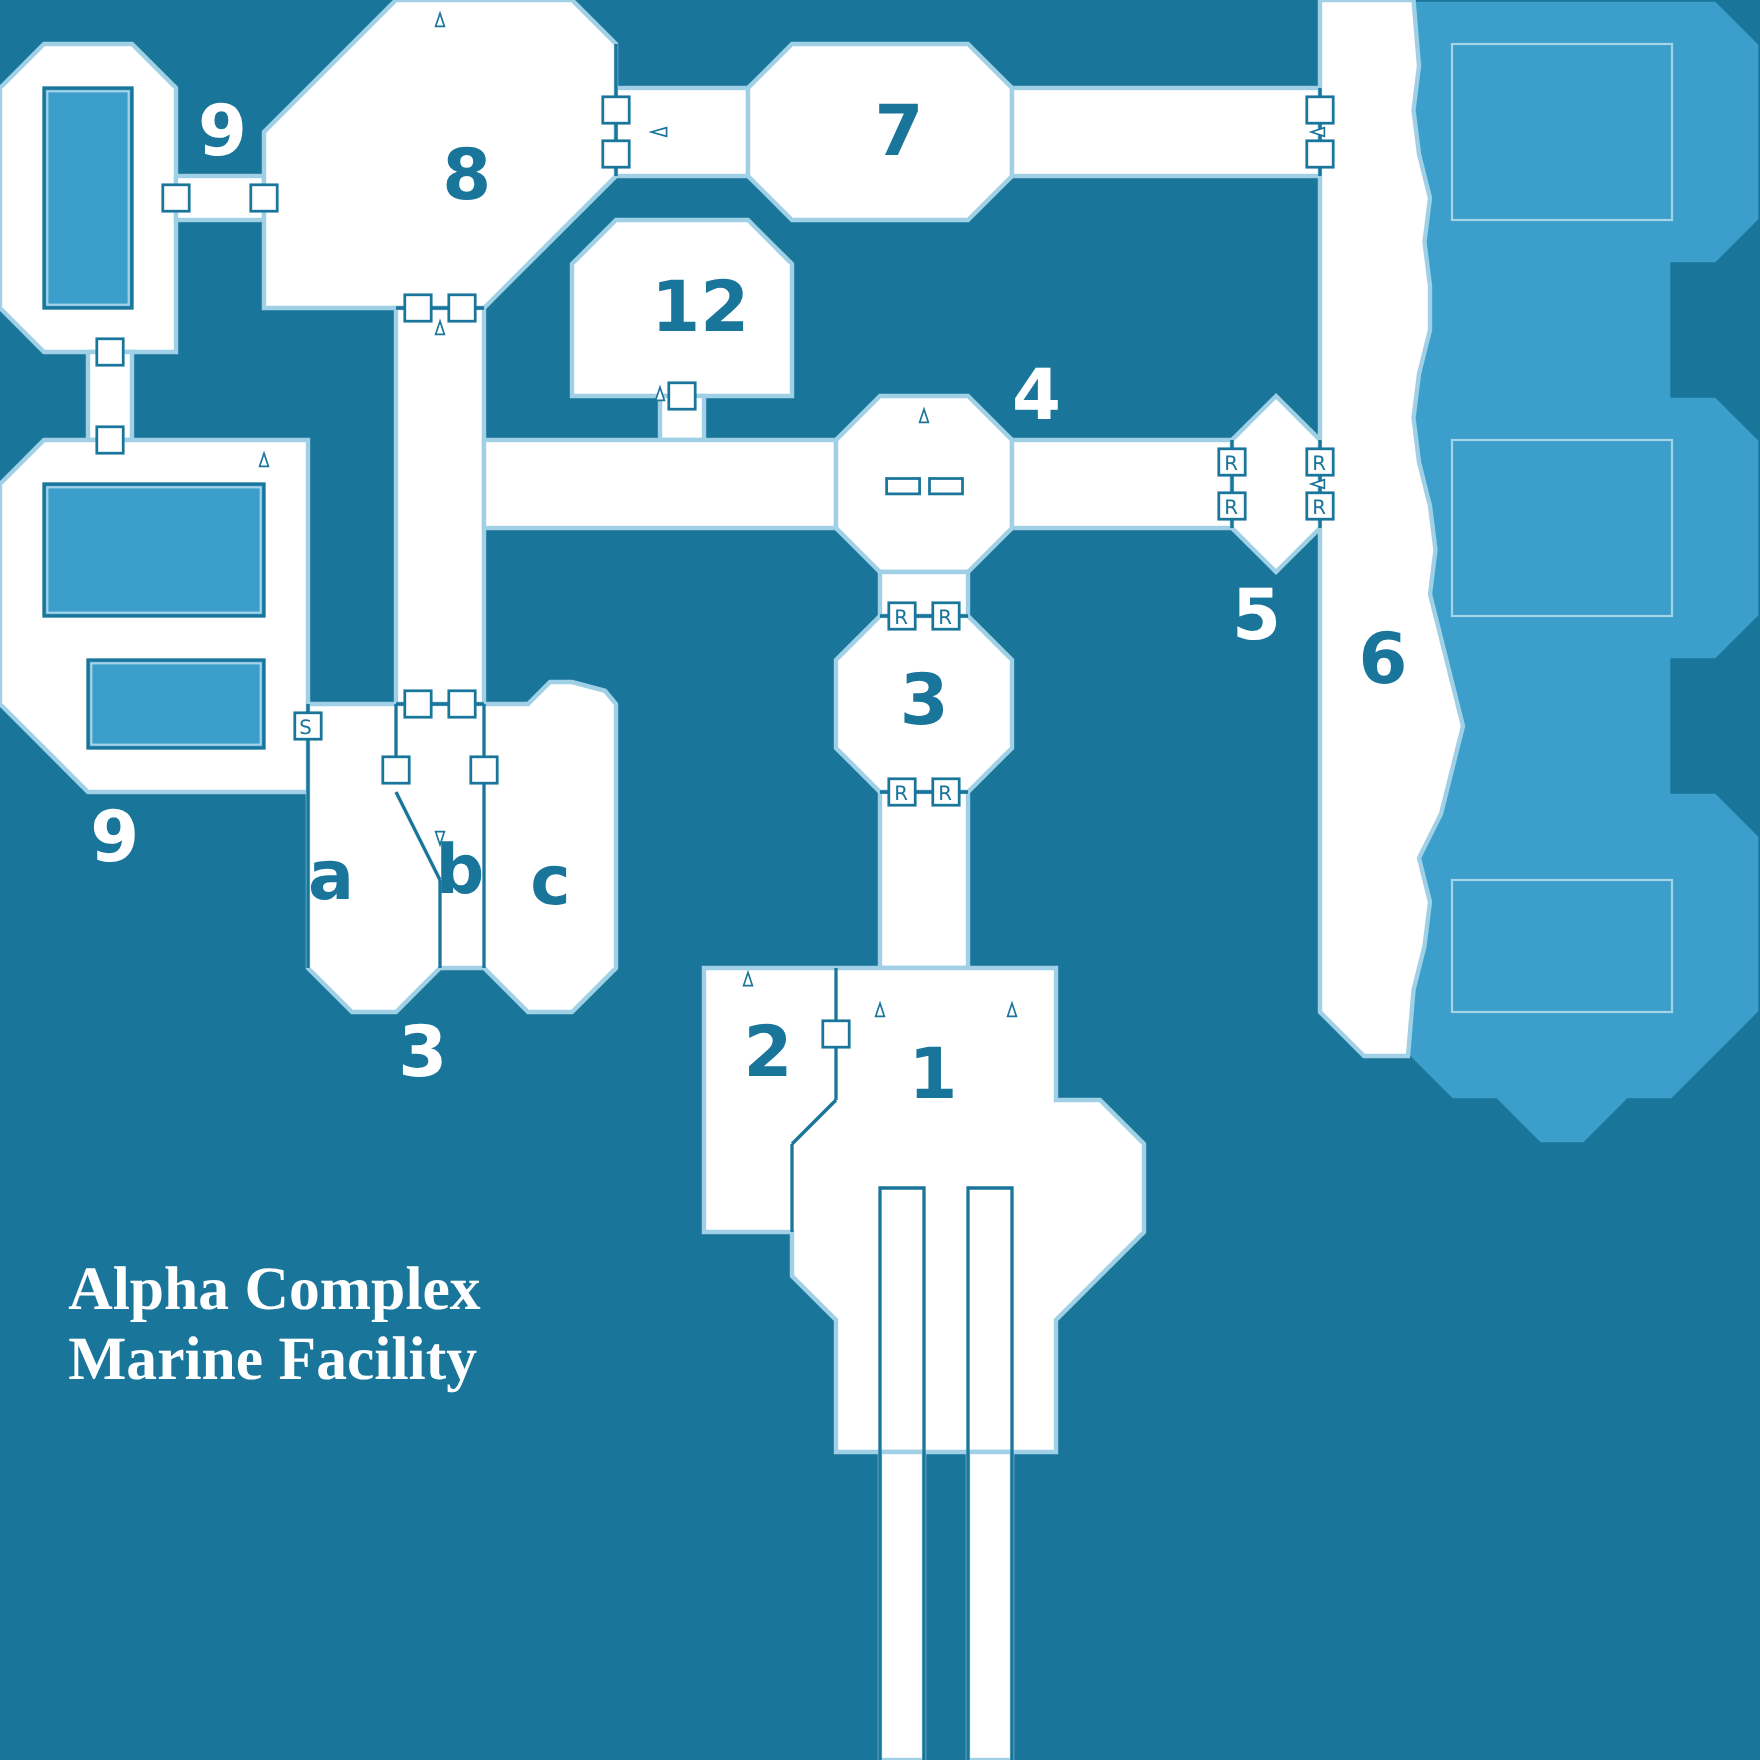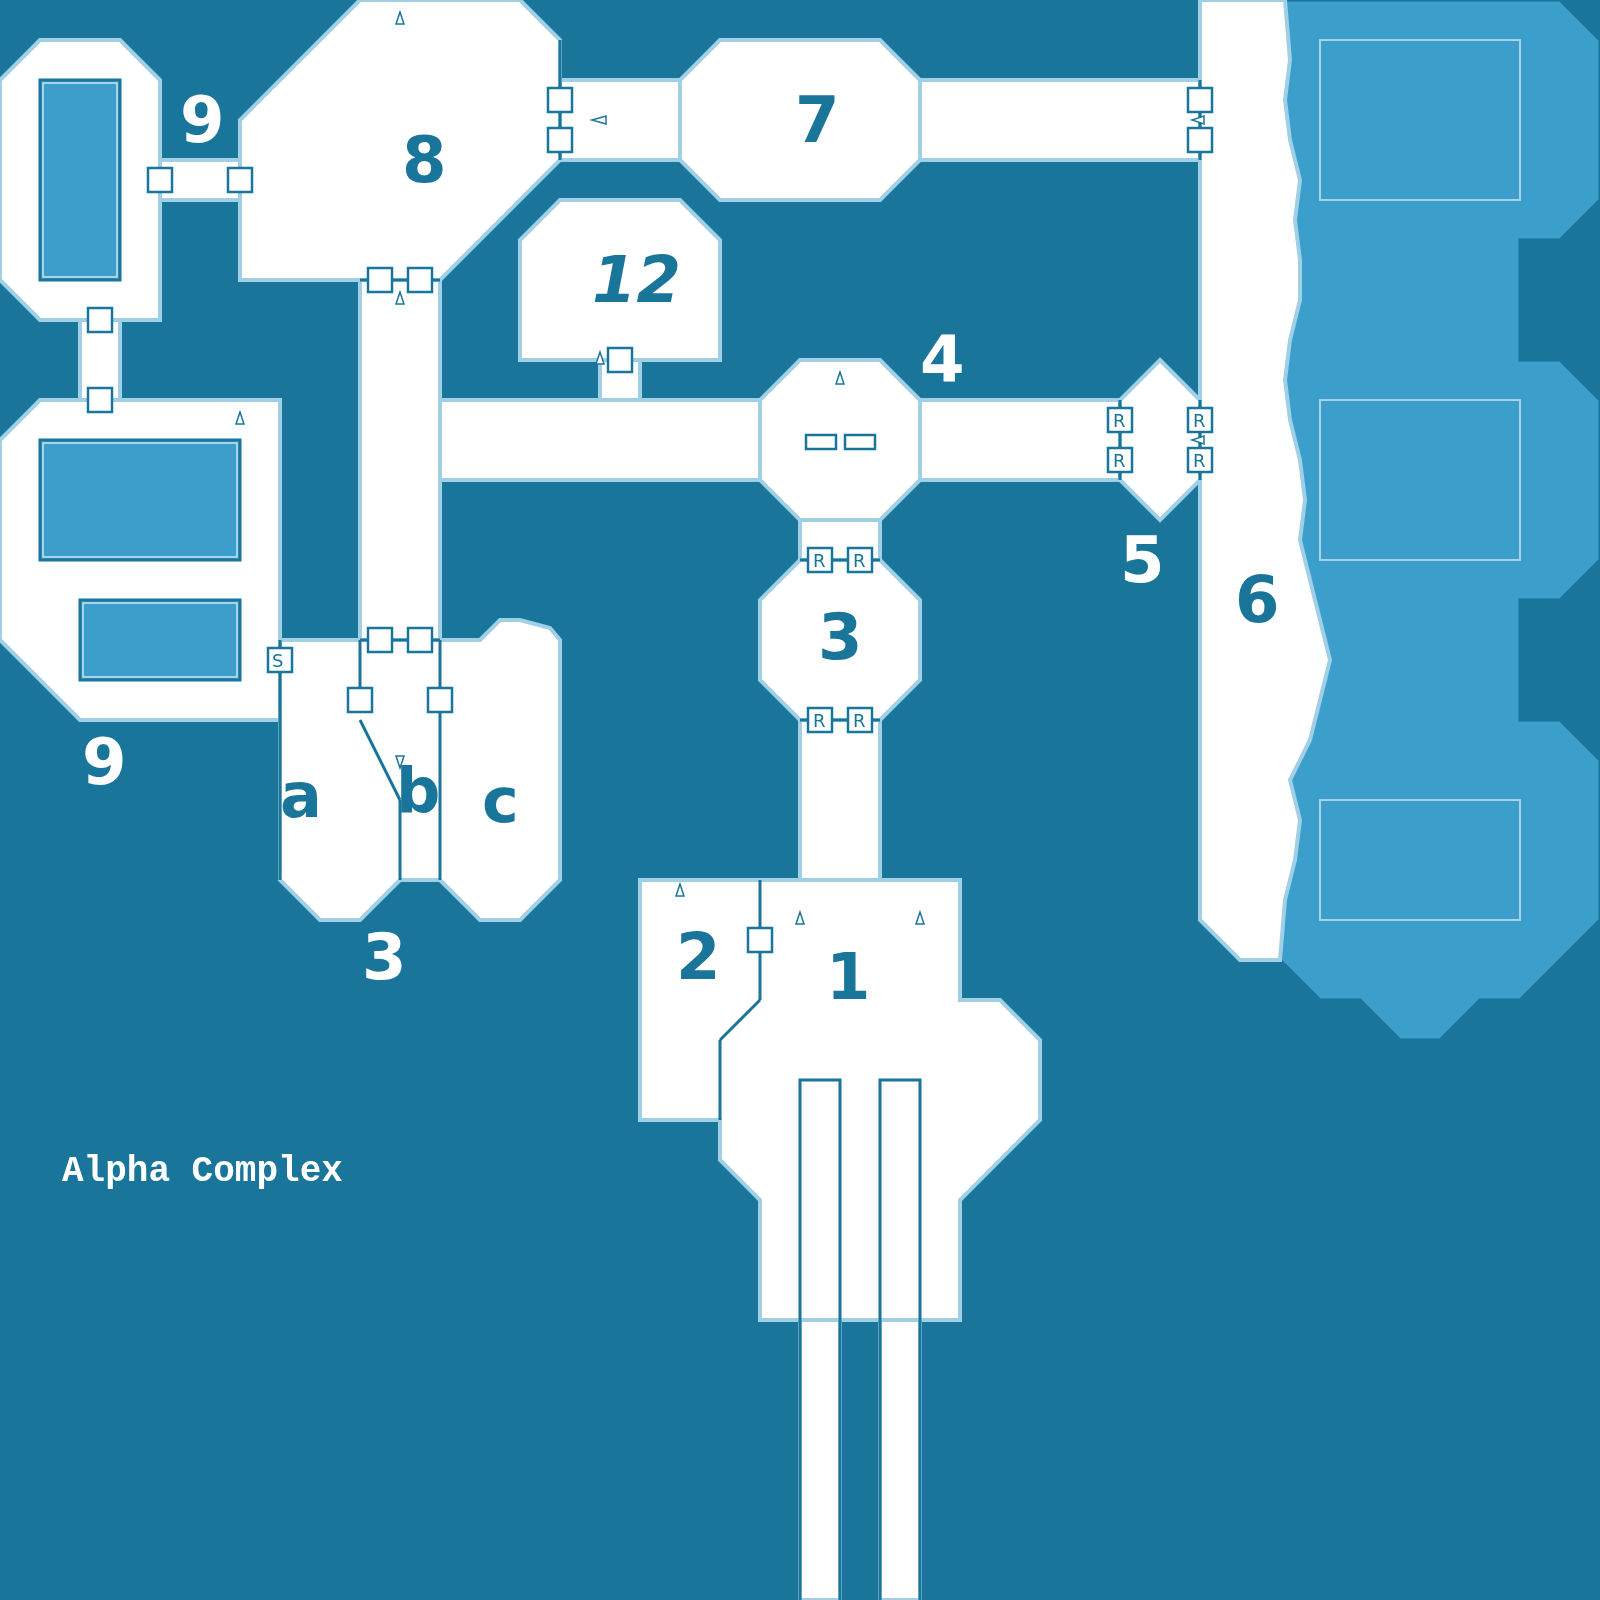--- a/index.html
+++ b/index.html
@@ -9,21 +9,21 @@
   .water { fill:#3b9ecb; stroke:#1a759b; stroke-width:3; }
   .pool-outline { fill:none; stroke:#a7d3e8; stroke-width:2; }
   .wall { stroke:#1a759b; stroke-width:3; fill:none; }
   .door { fill:#ffffff; stroke:#1a759b; stroke-width:2.5; }
   .arrow { fill:#ffffff; stroke:#1a759b; stroke-width:1.5; }
   .lbl { position:absolute; font-family:"DejaVu Sans", sans-serif; font-weight:bold; line-height:1; }
   .lbl.dark { color:#1a759b; font-size:64px; }
   .lbl.light { color:#ffffff; font-size:64px; }
   .lbl.sub { color:#1a759b; font-size:62px; }
   .dtext { font-family:"DejaVu Sans", sans-serif; font-size:18px; fill:#1a759b; }
-  .title { position:absolute; left:62px; top:1140px; color:#ffffff; font-family:Liberation Mono, monospace; font-weight:bold; font-size:36px; line-height:64px; }
+  .title { position:absolute; left:62px; top:1140px; color:#ffffff; font-family:Liberation Serif, serif; font-weight:bold; font-size:56px; line-height:64px; }
 </style>
 </head>
 <body>
 
 <div id="map">
 <svg width="1600" height="1600" viewBox="0 0 1600 1600">
   <defs>
     <pattern id="grid" width="40" height="40" patternUnits="userSpaceOnUse">
       <rect width="40" height="40" fill="#ffffff"></rect>
       <path d="M40 0 L0 0 0 40" fill="none" stroke="#1a759b" stroke-width="1.5"></path>
@@ -174,21 +174,22 @@
 <div class="lbl dark" style="left:676px;top:925px;">2</div>
 <div class="lbl dark" style="left:818px;top:605px;">3</div>
 <div class="lbl light" style="left:920px;top:328px;">4</div>
 <div class="lbl light" style="left:1120px;top:528px;">5</div>
 <div class="lbl dark" style="left:1235px;top:568px;">6</div>
 <div class="lbl dark" style="left:795px;top:88px;">7</div>
 <div class="lbl dark" style="left:402px;top:128px;">8</div>
 <div class="lbl light" style="left:180px;top:88px;">9</div>
 <div class="lbl light" style="left:82px;top:730px;">9</div>
 <div class="lbl light" style="left:362px;top:925px;">3</div>
-<div class="lbl dark" style="left:592px;top:248px;font-style:italic;">12</div>
+<div class="lbl dark" style="left:592px;top:248px;">12</div>
 <div class="lbl sub" style="left:280px;top:765px;">a</div>
 <div class="lbl sub" style="left:396px;top:760px;">b</div>
 <div class="lbl sub" style="left:482px;top:770px;">c</div>
 
 <div class="title">
   <div>Alpha Complex</div>
+  <div>Marine Facility</div>
 </div>
 </div>
 
 </body></html>

